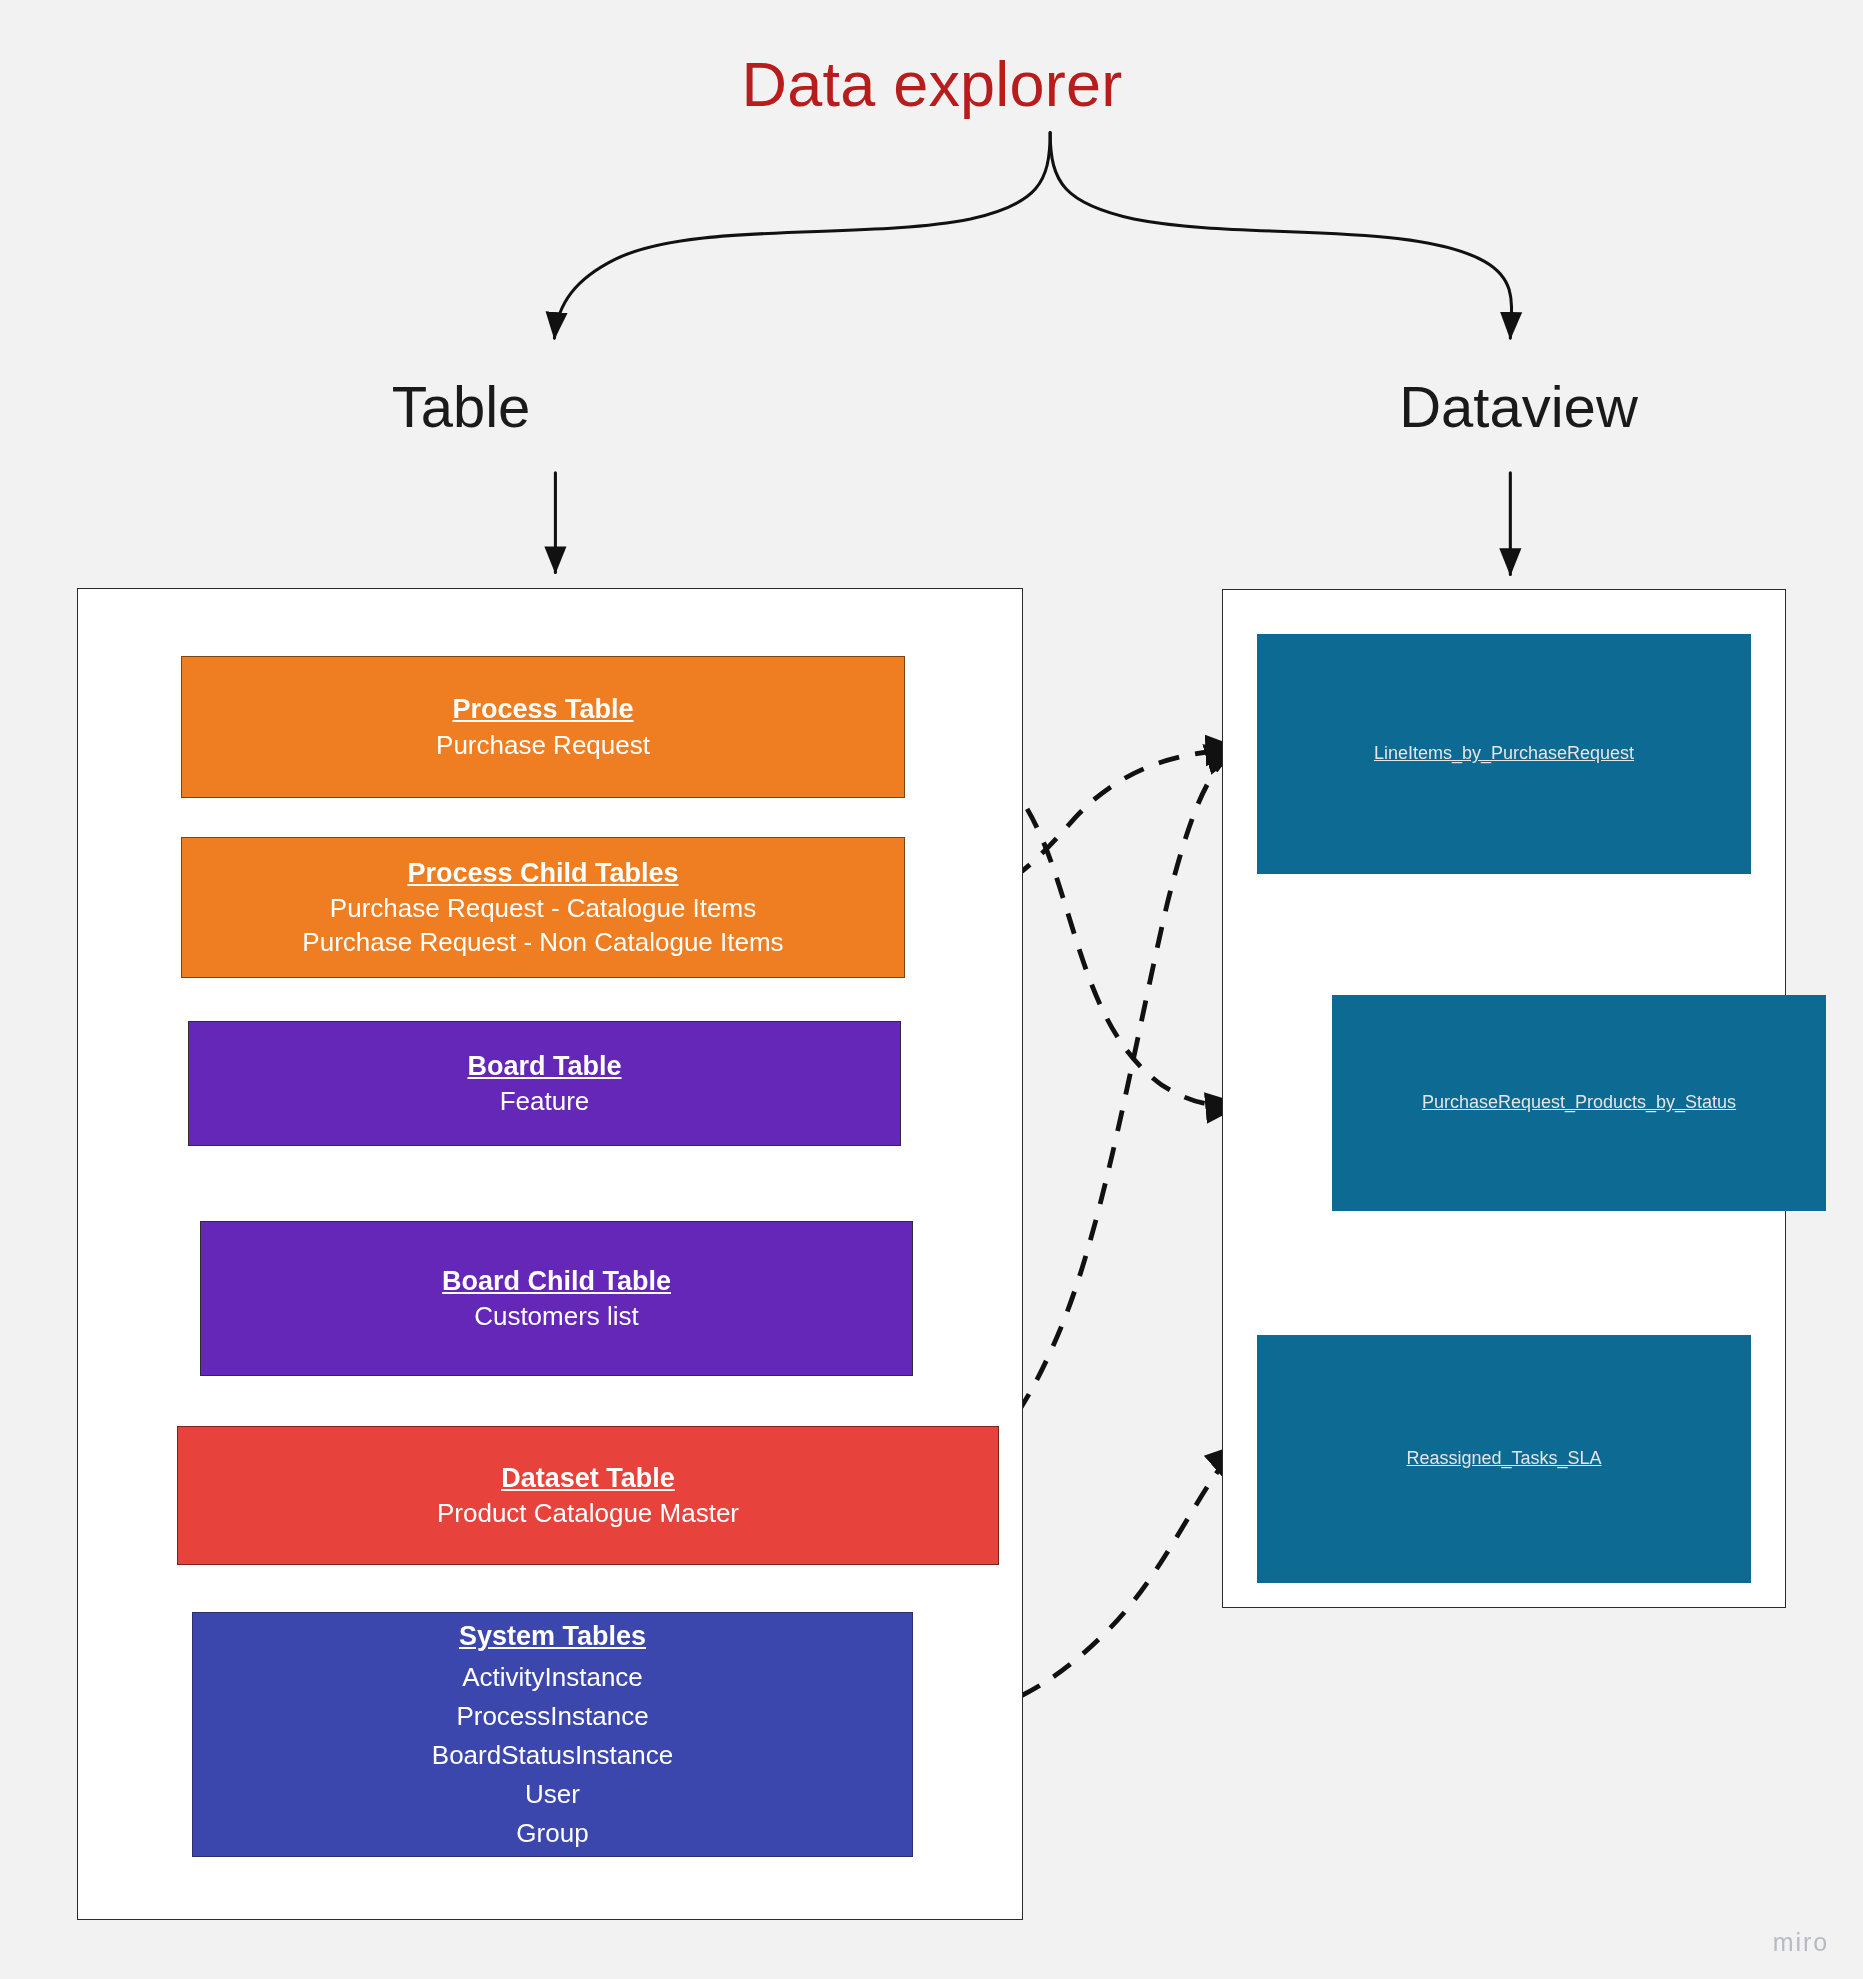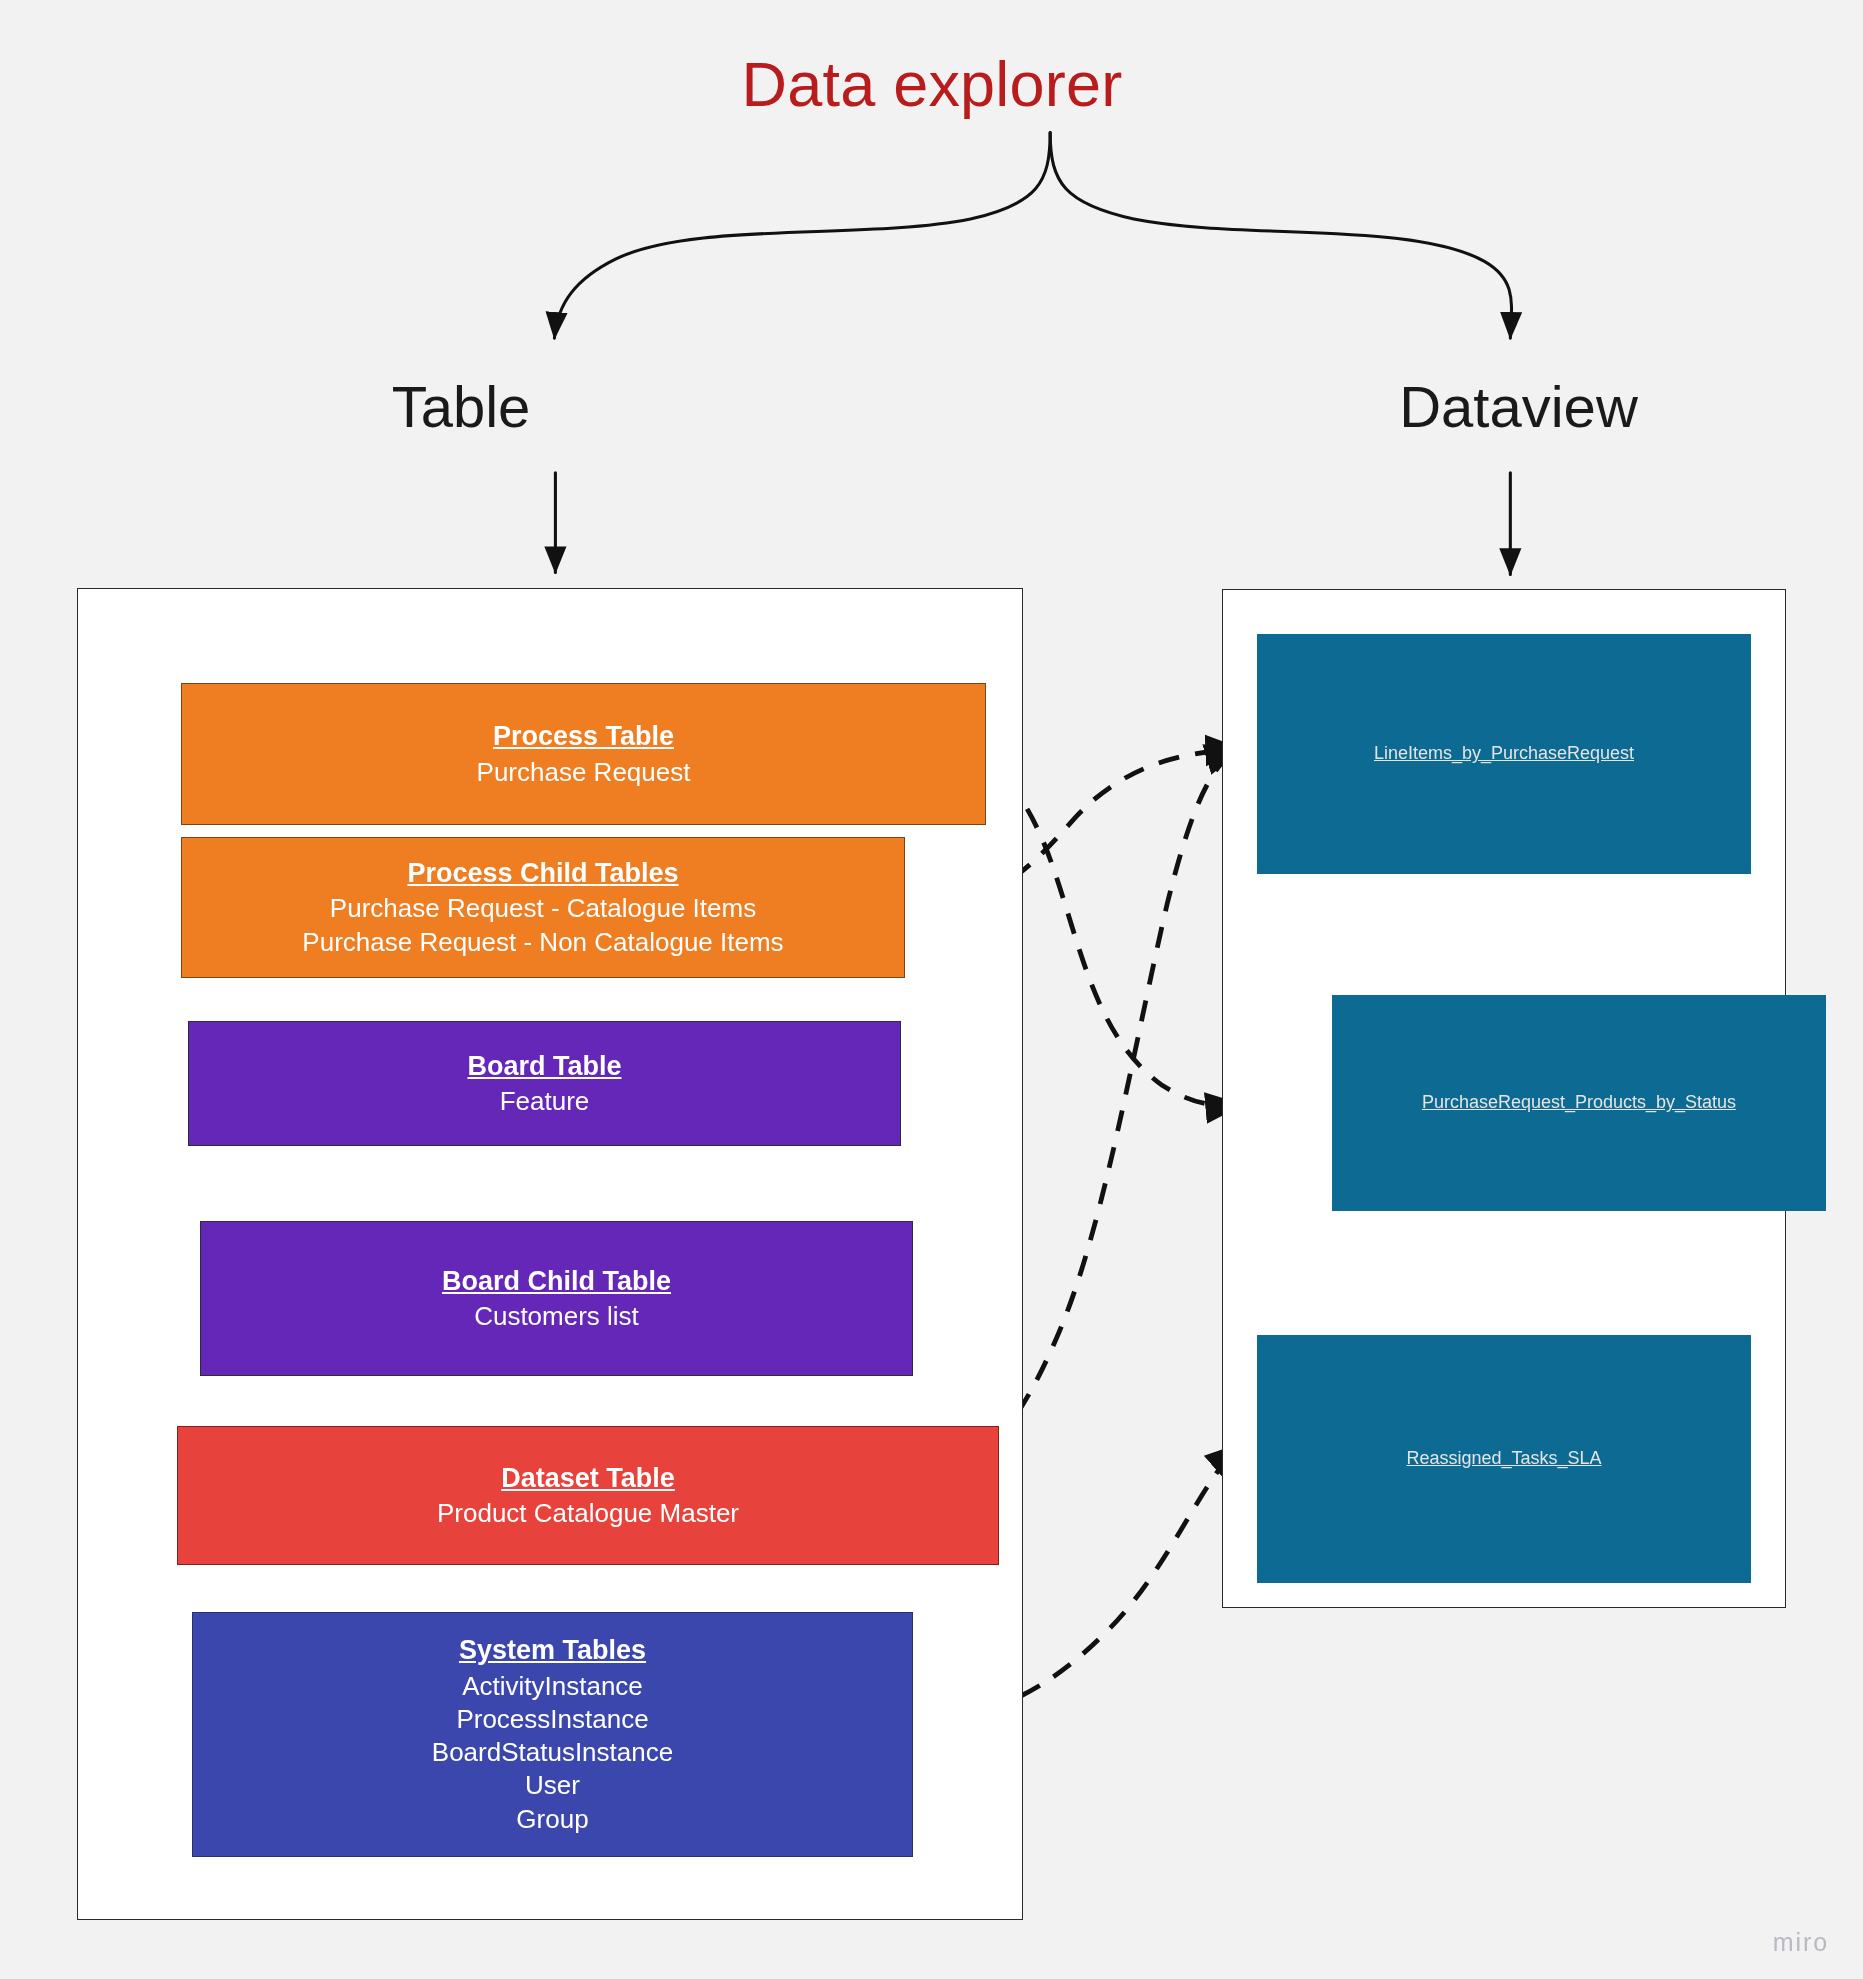--- a/index.html
+++ b/index.html
@@ -81,26 +81,26 @@
     font-size: 26px;
     line-height: 1.28;
     font-weight: 400;
   }
 
   .card.orange { background: #ef7e23; border-color: #7a4512; }
   .card.purple { background: #6427b8; border-color: #2e2e2e; }
   .card.red    { background: #e8423c; border-color: #7a2320; }
   .card.blue   { background: #3c47ad; border-color: #2a2f70; }
 
-  #card-process-table   { left: 181px; top: 683px;  width: 805px; height: 142px; }
+  #card-process-table   { left: 181px; top: 656px;  width: 724px; height: 142px; }
   #card-process-child   { left: 181px; top: 837px;  width: 724px; height: 141px; }
   #card-board-table     { left: 188px; top: 1021px; width: 713px; height: 125px; }
   #card-board-child     { left: 188px; top: 1221px; width: 713px; height: 155px; margin-left: 12px; }
   #card-dataset-table   { left: 177px; top: 1426px; width: 822px; height: 139px; }
-  #card-system-tables   { left: 192px; top: 1612px; width: 721px; height: 245px; }
+  #card-system-tables   { left: 192px; top: 1612px; width: 721px; height: 245px; justify-content: space-between; }
 
   
   .dv-card {
     position: absolute;
     box-sizing: border-box;
     background: #0d6a93;
     border: 1.9px solid #0d6a93;
     display: flex;
     align-items: center;
     justify-content: center;

